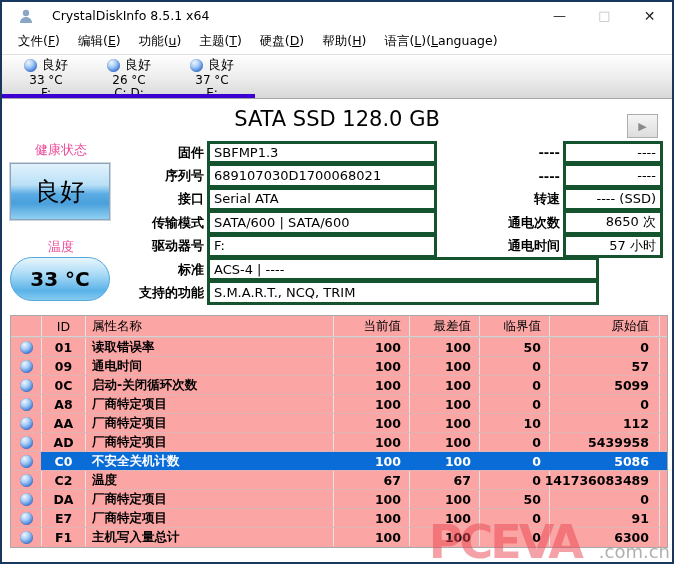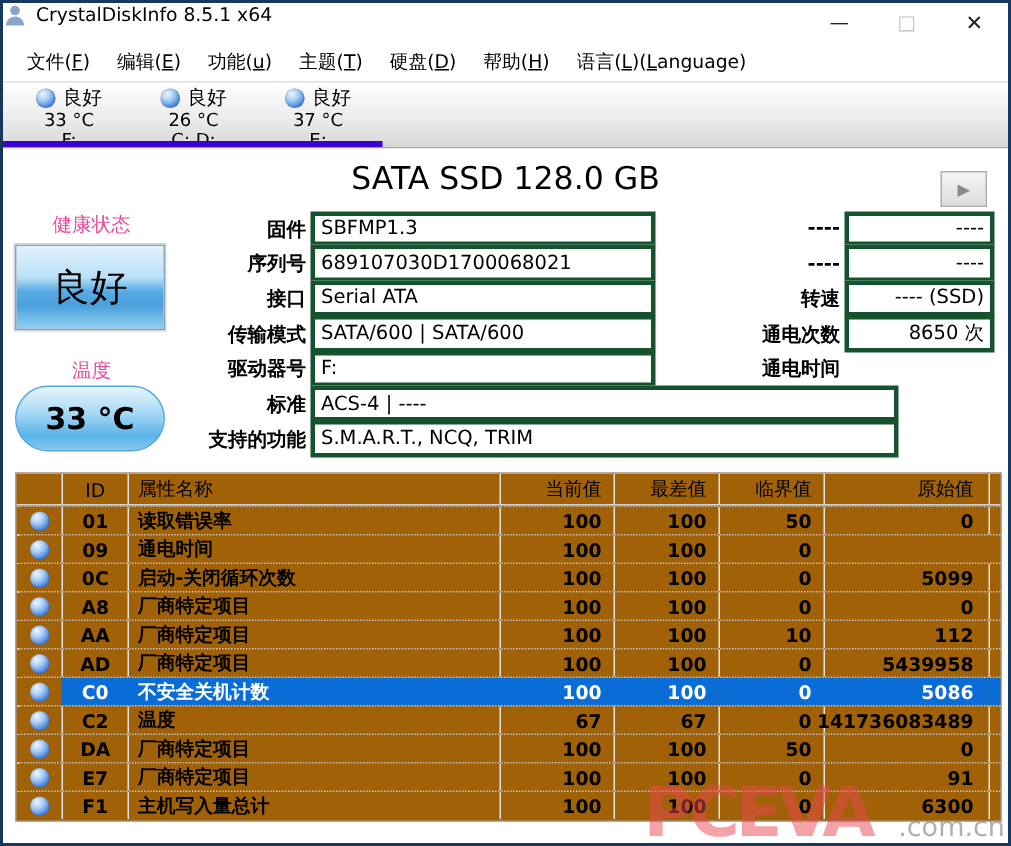--- a/index.html
+++ b/index.html
@@ -1,20 +1,20 @@
 <!DOCTYPE html>
 <html><head>
 <meta charset="utf-8">
 <style>
   * { margin:0; padding:0; box-sizing:border-box; }
   html,body { width:674px; height:564px; font-family:"DejaVu Sans","Liberation Sans",sans-serif; }
   .window { position:relative; width:674px; height:564px; background:#fff; border:2px solid #17375e; overflow:hidden; }
 
   
-  .titlebar { position:absolute; top:0; left:0; right:0; height:27px; background:#fff; display:flex; align-items:flex-start; padding-left:0; }
+  .titlebar { position:absolute; top:0; left:0; right:0; height:27px; background:#fff; display:flex; align-items:center; padding-left:16px;gap:12px; }
   .app-icon { width:16px; height:16px; margin-right:6px; display:inline-block; }
   .title { font-size:12.5px; color:#000; }
   .win-controls { position:absolute; right:0; top:0; height:27px; display:flex; }
   .wc { width:45px; height:27px; display:flex; align-items:center; justify-content:center; font-size:13px; color:#222; cursor:default; }
   .wc.max { color:#c0c0c0; }
   .wc.close { font-size:14px; }
 
   
   .menubar { position:absolute; top:27px; left:0; right:0; height:25px; background:#fff; display:flex; align-items:center; padding-left:7px; }
   .menu-item { font-size:12.5px; color:#000; padding:3px 9px; white-space:nowrap; }
@@ -49,21 +49,21 @@
   .fields-right { position:absolute; top:42px; left:495px; width:168px; }
   .frow { display:flex; height:23.4px; align-items:stretch; }
   .frow .flabel { width:106px; text-align:right; padding-right:3px; font-size:13px; color:#000000; display:flex; align-items:center; justify-content:flex-end;font-weight:bold; }
   .fields-right .frow .flabel { width:66px; }
   .frow .fbox { width:230px; border:3px solid #14532d; margin-top:-1px; background:#fff; font-size:13px; color:#000; display:flex; align-items:center; padding:0 4px; white-space:nowrap; }
   .frow.wide .fbox { width:392px; }
   .fields-right .frow .fbox { width:100px; justify-content:flex-end; }
   .fields-left .frow:first-child .fbox, .fields-right .frow:first-child .fbox { margin-top:0; }
 
   
-  .smart { position:absolute; top:313px; left:8px; width:658px; height:233px; border:1px solid #a8a8a8; background:#a16207; }
+  .smart { position:absolute; top:313px; left:8px; width:658px; height:233px; border:1px solid #a8a8a8; background:#fca5a5; }
   .s-row { display:grid; grid-template-columns:30px 44px 248px 76px 70px 70px 110px 1fr; height:19px; align-items:center; font-size:12.5px; color:#000; }
   .s-row.head { height:21px; border-bottom:1px solid #d4d4d4; }
   .s-row + .s-row:not(.head) { border-top:1px dotted #c4c4c4;font-weight:bold; }
   .s-cell { height:100%; display:flex; align-items:center; border-left:1px solid #e5e5e5; }
   .s-cell.icon-cell { border-left:none; justify-content:center; }
   .s-cell.id-cell { justify-content:center; }
   .s-cell.name-cell { padding-left:6px; }
   .s-cell.num { justify-content:flex-end; padding-right:8px; }
   .s-cell.raw { padding-right:10px; }
   .s-row.selected .s-cell:not(.icon-cell) { background:#0a6cd6; color:#fff; border-left-color:#0a6cd6; }
@@ -184,20 +184,21 @@
       <div class="frow">
           <span class="flabel">转速</span>
           <span class="fbox">---- (SSD)</span>
         </div>
       <div class="frow">
           <span class="flabel">通电次数</span>
           <span class="fbox">8650 次</span>
         </div>
       <div class="frow">
           <span class="flabel">通电时间</span>
+          <span class="fbox">57 小时</span>
         </div>
     </div>
   </div>
 
   <div class="smart">
     <div class="s-row head">
       <span class="s-cell icon-cell"></span>
       <span class="s-cell id-cell">ID</span>
       <span class="s-cell name-cell">属性名称</span>
       <span class="s-cell num">当前值</span>
@@ -221,20 +222,21 @@
     </div>
     <div class="s-row">
       <span class="s-cell icon-cell">
           <span class="orb"></span>
         </span>
       <span class="s-cell id-cell">09</span>
       <span class="s-cell name-cell">通电时间</span>
       <span class="s-cell num">100</span>
       <span class="s-cell num">100</span>
       <span class="s-cell num">0</span>
+      <span class="s-cell num raw">57</span>
       <span class="s-cell"></span>
     </div>
     <div class="s-row">
       <span class="s-cell icon-cell">
           <span class="orb"></span>
         </span>
       <span class="s-cell id-cell">0C</span>
       <span class="s-cell name-cell">启动-关闭循环次数</span>
       <span class="s-cell num">100</span>
       <span class="s-cell num">100</span>

